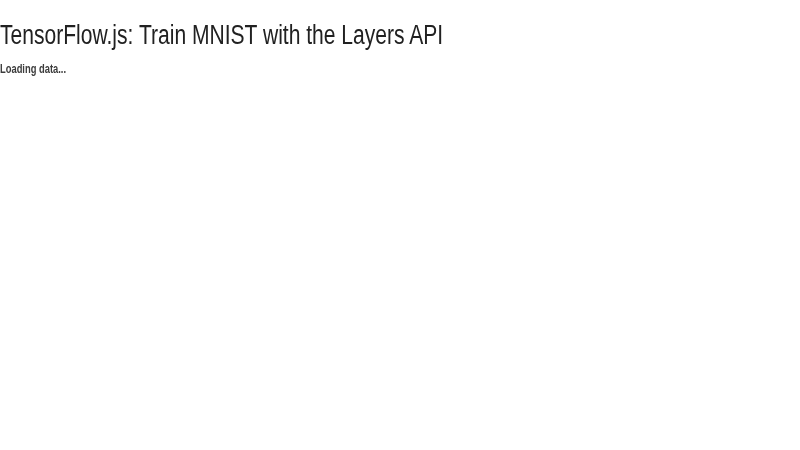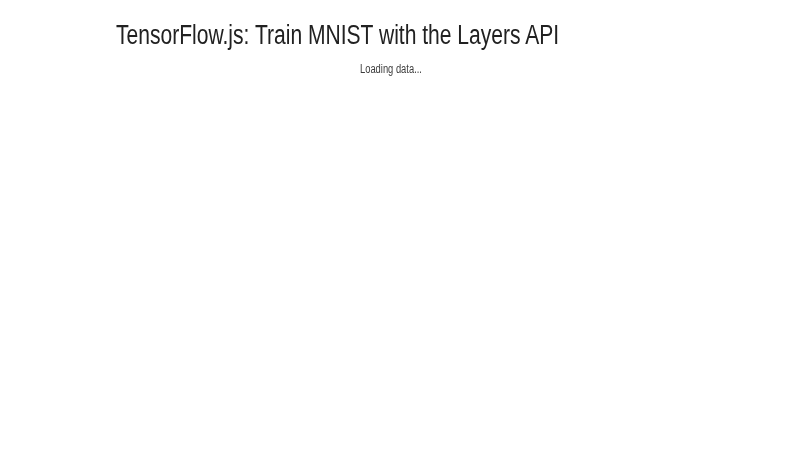--- a/index.html
+++ b/index.html
@@ -9,36 +9,35 @@
   }
   .viewport {
     position: relative;
     width: 800px;
     height: 450px;
     background: #ffffff;
     overflow: hidden;
     font-family: "Liberation Sans", sans-serif;
   }
   .page {
-    padding: 2px 8px 0 8px;
-    text-align: center;
+    padding: 2px 8px 0 0;
   }
   h1.page-title {
     margin: 18px 0 0 0;
     font-size: 27px;
     line-height: 31px;
     font-weight: 400;
     color: #212121;
     white-space: nowrap;
   }
   .status-line {
     margin: 11px 0 12px 0;
     font-size: 12px;
     line-height: 14px;
-    font-weight: 400;
+    font-weight: 700;
     color: #3c3c3c;
     white-space: nowrap;
   }
   
   .condensed {
     display: inline-block;
     transform: scaleX(0.78);
     transform-origin: 0 50%;
   }
 </style>

